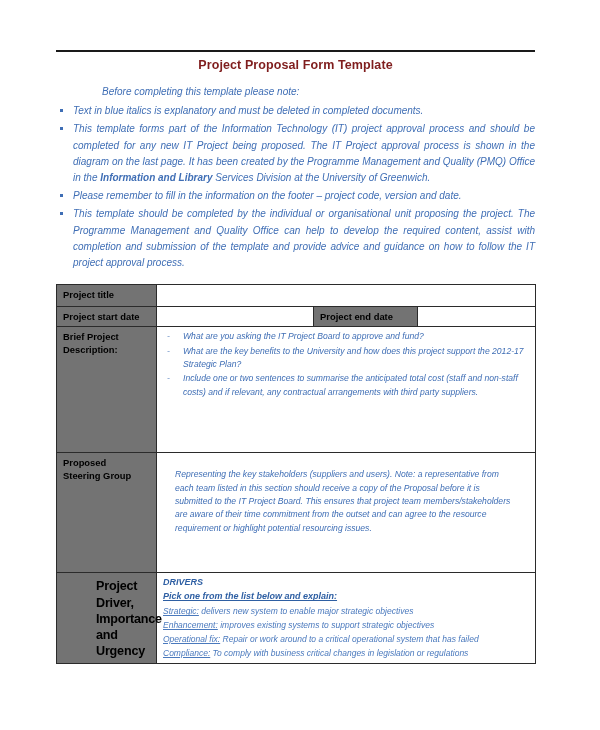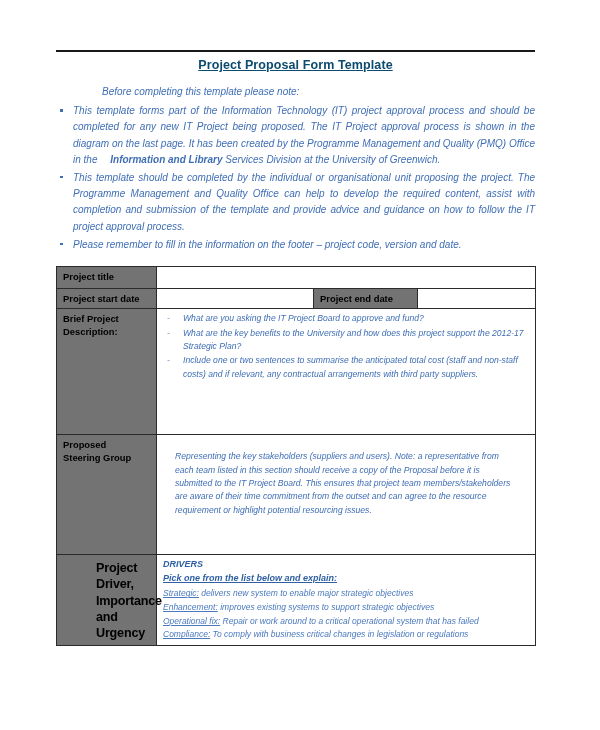--- a/index.html
+++ b/index.html
@@ -29,26 +29,25 @@
 
   
   .top-rule {
     height: 0;
     border-top: 2px solid #1a1a1a;
     width: 479px;
     margin: 0 0 6px 0;
   }
   .doc-title {
     text-align: center;
-    color: #0c4a6e;
+    color: #7f1d1d;
     font-weight: bold;
     font-size: 12.5px;
     letter-spacing: 0.1px;
     margin: 0 0 12px 0;
-    text-decoration: underline;
   }
 
   
   .intro {
     color: #3f6eb5;
     font-size: 10px;
     font-style: italic;
     line-height: 1.62;
   }
   .intro-lead {
@@ -67,21 +66,21 @@
   }
   .intro li::before {
     content: "";
     position: absolute;
     left: 4px;
     top: 6px;
     width: 2.5px;
     height: 2.5px;
     background: #3f6eb5;
   }
-  .b { font-weight: bold; font-style: italic; margin-left: 10px; }
+  .b { font-weight: bold; font-style: italic; }
 
   
   .form-table {
     border-collapse: collapse;
     width: 479px;
     margin-top: 13px;
     table-layout: fixed;
     border: 1.6px solid #1a1a1a;
   }
   .form-table td {
@@ -191,23 +190,24 @@
 <div class="page">
   <div class="content">
 
     <div class="top-rule"></div>
 
     <div class="doc-title">Project Proposal Form Template</div>
 
     <div class="intro">
       <div class="intro-lead">Before completing this template please note:</div>
       <ul>
+        <li>Text in blue italics is explanatory and must be deleted in completed documents.</li>
         <li><span>This template forms part of the Information Technology (IT) project approval process and should be completed for any new IT Project being proposed. The IT Project approval process is shown in the diagram on the last page. It has been created by the Programme Management and Quality (PMQ) Office in the </span><span class="b">Information and Library</span><span> Services Division at the University of Greenwich.</span></li>
+        <li>Please remember to fill in the information on the footer – project code, version and date.</li>
         <li>This template should be completed by the individual or organisational unit proposing the project. The Programme Management and Quality Office can help to develop the required content, assist with completion and submission of the template and provide advice and guidance on how to follow the IT project approval process.</li>
-        <li>Please remember to fill in the information on the footer – project code, version and date.</li>
       </ul>
     </div>
 
     <table class="form-table">
       <colgroup>
         <col class="colw-label">
         <col class="colw-val1">
         <col class="colw-lab2">
         <col class="colw-val2">
       </colgroup>

